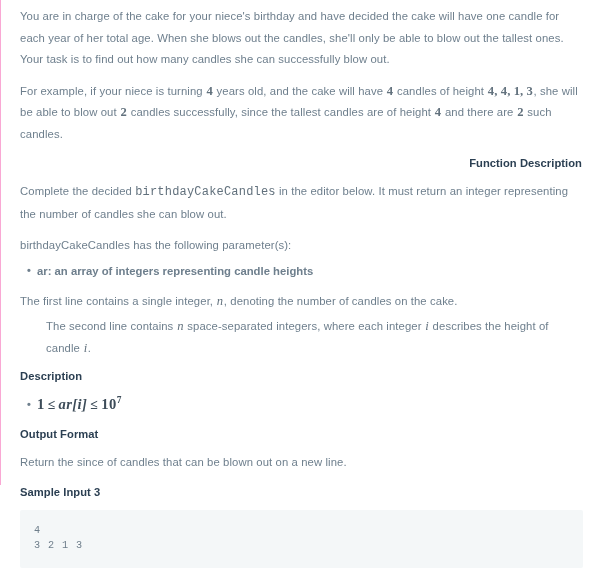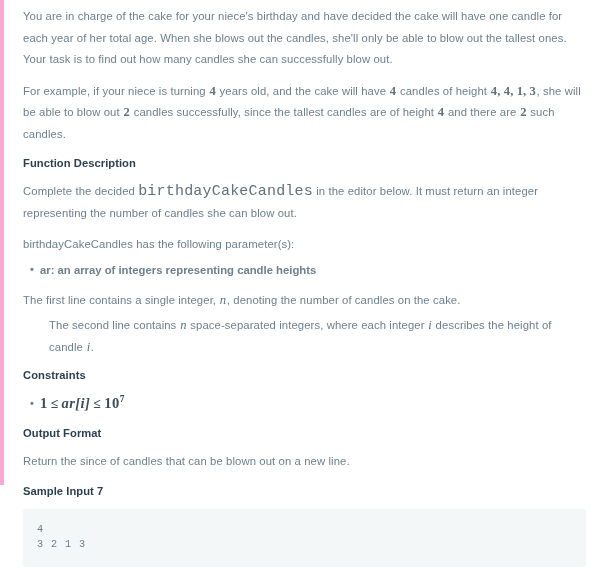--- a/index.html
+++ b/index.html
@@ -12,21 +12,21 @@
     background: #ffffff;
     font-family: "Liberation Sans", sans-serif;
     overflow: hidden;
   }
 
   .problem-pane {
     position: relative;
     width: 602px;
     height: 485px;
     box-sizing: border-box;
-    border-left: 4px solid #f9a8d4;
+    border-left: 1px solid #f9a8d4;
     background: #ffffff;
     padding: 6px 20px 0 19px;
   }
 
   
   .para {
     color: #6e7f8d;
     font-size: 11.3px;
     line-height: 21.5px;
     margin: 0 0 10px 0;
@@ -44,26 +44,27 @@
   .heading {
     color: #2b3f52;
     font-size: 11.2px;
     font-weight: bold;
     line-height: 16px;
     margin: 9px 0 10px 0;
     letter-spacing: .05px;
   }
   .heading.first {
     margin-top: 8px;
+    text-align: right;
   }
 
   
   code.inline {
     font-family: "Liberation Mono", "DejaVu Sans Mono", monospace;
-    font-size: 15px;
+    font-size: 12px;
     color: #61707c;
     letter-spacing: .2px;
   }
 
   
   .mj {
     font-family: "Liberation Serif", "DejaVu Serif", serif;
     font-style: italic;
     font-size: 12.6px;
     color: #62717d;
@@ -163,32 +164,32 @@
 
   <ul class="bullets">
     <li>ar: an array of integers representing candle heights</li>
   </ul>
 
 
   <p class="para tight"><span>The first line contains a single integer, </span><span class="mj">n</span><span>, denoting the number of candles on the cake.</span></p>
 
   <p class="para tight2"><span>The second line contains </span><span class="mj">n</span><span> space-separated integers, where each integer </span><span class="mj">i</span><span> describes the height of candle </span><span class="mj">i</span><span>.</span></p>
 
-  <h3 class="heading">Constraints</h3>
+  <h3 class="heading">Description</h3>
 
   <ul class="bullets math">
     <li>
       <span class="math-block"><span>1</span><span class="rel">≤</span><span class="var">ar[i]</span><span class="rel">≤</span><span>10</span><sup>7</sup></span>
     </li>
   </ul>
 
   <h3 class="heading">Output Format</h3>
 
   <p class="para">Return the since of candles that can be blown out on a new line.</p>
 
-  <h3 class="heading">Sample Input 7</h3>
+  <h3 class="heading">Sample Input 3</h3>
 
   <div class="codeblock">
     <pre>4
 3 2 1 3</pre>
   </div>
 
 </div>
 
 </body></html>

